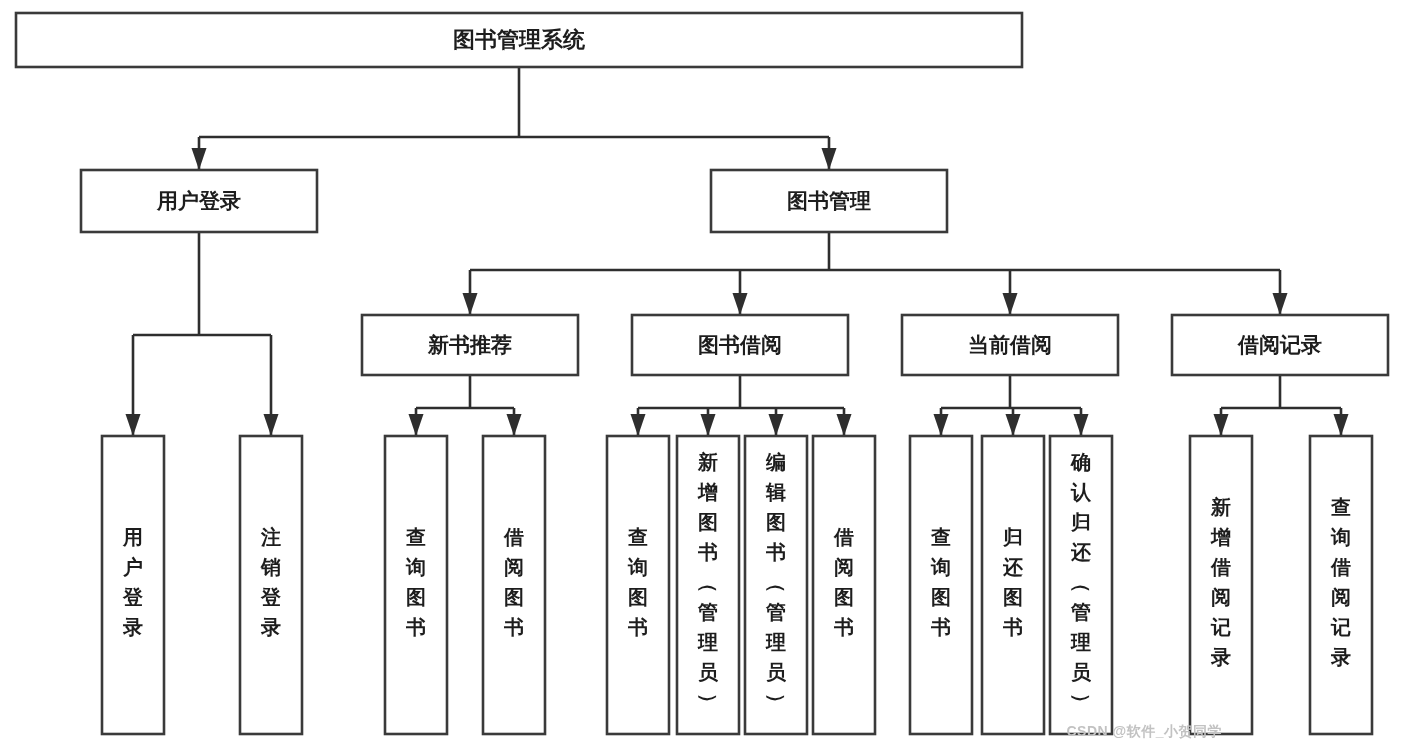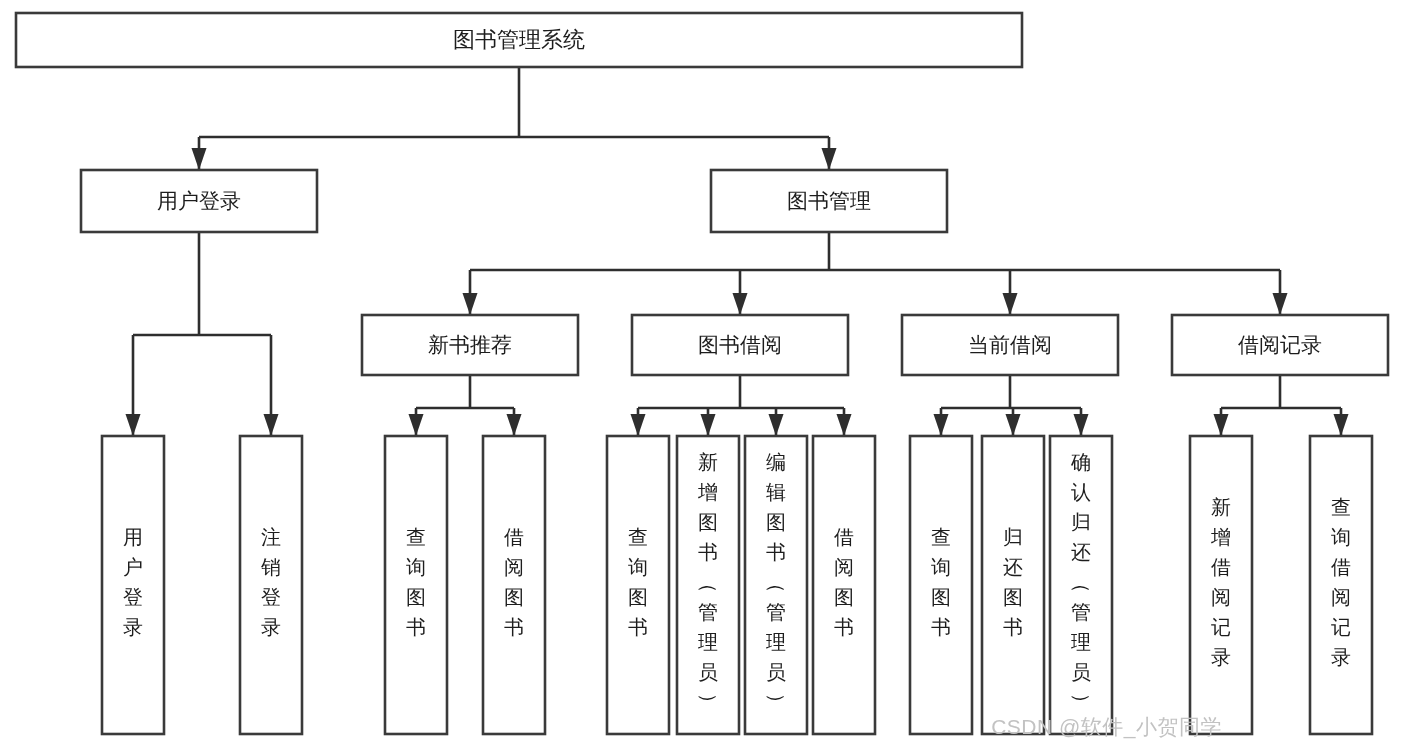--- a/index.html
+++ b/index.html
@@ -13,20 +13,21 @@
     position: relative;
     overflow: hidden;
     font-family: "Liberation Sans", "DejaVu Sans", sans-serif;
   }
   #diagram-root {
     position: absolute;
     left: 0;
     top: 0;
     width: 1230px;
     height: 747px;
+    font-weight: bold;
   }
   svg.diagram-canvas {
     display: block;
     width: 1405px;
     height: 747px;
   }
   .node-box {
     fill: #ffffff;
     stroke: #3a3a3a;
     stroke-width: 2.6;
@@ -55,21 +56,21 @@
   }
   .arrow-head {
     fill: #2e2e2e;
     stroke: none;
   }
   .watermark {
     position: absolute;
     right: 8px;
     bottom: 6px;
     color: #c2c2c2;
-    font-size: 21px;
+    font-size: 14px;
     font-family: "Liberation Sans", "DejaVu Sans", sans-serif;
     letter-spacing: 0.5px;
     white-space: nowrap;
     user-select: none;
   }
 </style>
 </head>
 <body>
 
 <div id="diagram-root">

